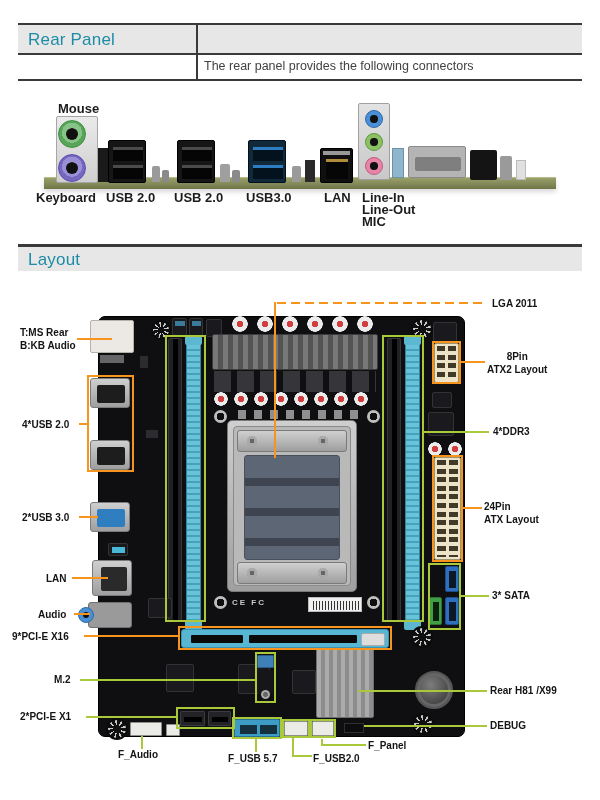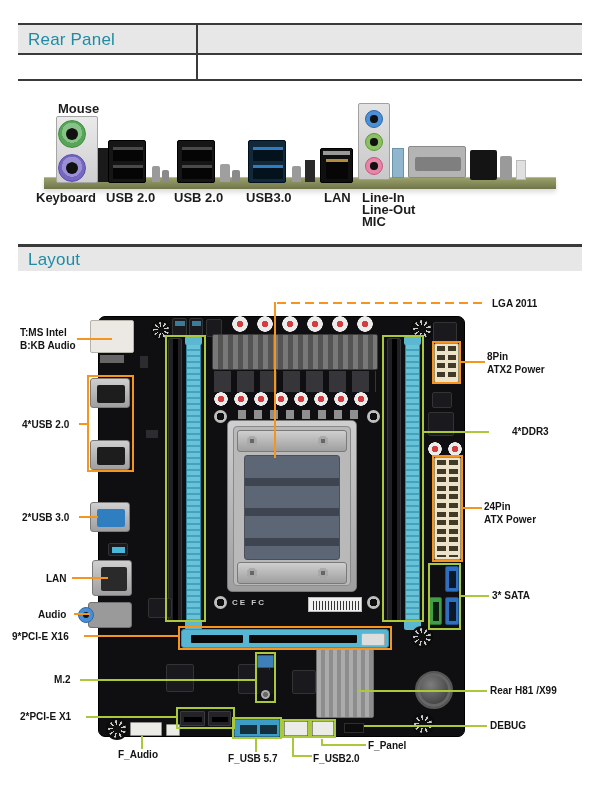--- a/index.html
+++ b/index.html
@@ -40,20 +40,21 @@
 </style>
 </head>
 <body>
 
 <div class="page">
 
   <div class="rule" style="left:18px;top:23px;width:564px;height:2px;"></div>
   <div class="graybar" style="left:18px;top:25px;width:564px;height:28px;"></div>
   <div class="sec-title" style="left:28px;top:30px;">Rear Panel</div>
   <div class="rule" style="left:18px;top:53px;width:564px;height:2px;"></div>
+  <div class="desc" style="left:204px;top:59px;">The rear panel provides the following connectors</div>
   <div class="rule" style="left:18px;top:79px;width:564px;height:2px;"></div>
   <div class="rule" style="left:196px;top:23px;width:2px;height:58px;"></div>
 
   <div class="abs" style="left:0;top:95px;width:600px;height:140px;">
 
     <div class="abs" style="left:44px;top:82px;width:512px;height:12px;background:linear-gradient(#9aa06a,#6f7548);border-top:1px solid #b8bd8a;box-shadow:0 3px 5px rgba(0,0,0,.15);"></div>
 
     <div class="abs" style="left:56px;top:21px;width:42px;height:67px;background:linear-gradient(#eaeaea,#cfcfcf);border:1px solid #a6a6a6;border-radius:2px;"></div>
     <div class="jack" style="left:58px;top:25px;width:28px;height:28px;background:radial-gradient(circle at 50% 45%,#d8ecd8 0 5px,#86c386 5px 10px,#58a458 10px);border:1px solid #3f8f3f;">
         <i></i>
@@ -275,39 +276,39 @@
   <div class="gline" style="left:80px;top:679px;width:175px;height:2px;"></div>
   <div class="gline" style="left:86px;top:716px;width:90px;height:2px;"></div>
   <div class="gline" style="left:141px;top:736px;width:2px;height:13px;"></div>
   <div class="gline" style="left:255px;top:739px;width:2px;height:13px;"></div>
   <div class="gline" style="left:292px;top:738px;width:2px;height:19px;"></div>
   <div class="gline" style="left:292px;top:755px;width:20px;height:2px;"></div>
   <div class="gline" style="left:321px;top:739px;width:2px;height:7px;"></div>
   <div class="gline" style="left:321px;top:744px;width:45px;height:2px;"></div>
 
   <div class="clabel" style="left:20px;top:326px;">
-    <div>T:MS Intel</div>
+    <div>T:MS Rear</div>
     <div>B:KB Audio</div>
   </div>
   <div class="clabel" style="left:22px;top:418px;">4*USB 2.0</div>
   <div class="clabel" style="left:22px;top:511px;">2*USB 3.0</div>
   <div class="clabel" style="left:46px;top:572px;">LAN</div>
   <div class="clabel" style="left:38px;top:608px;">Audio</div>
   <div class="clabel" style="left:12px;top:630px;">9*PCI-E X16</div>
   <div class="clabel" style="left:54px;top:673px;">M.2</div>
   <div class="clabel" style="left:20px;top:710px;">2*PCI-E X1</div>
   <div class="clabel" style="left:492px;top:297px;">LGA 2011</div>
-  <div class="clabel" style="left:487px;top:350px;">
+  <div class="clabel" style="left:487px;top:350px;text-align:center;">
     <div>8Pin</div>
-    <div>ATX2 Power</div>
-  </div>
-  <div class="clabel" style="left:493px;top:425px;margin-left:19px;">4*DDR3</div>
+    <div>ATX2 Layout</div>
+  </div>
+  <div class="clabel" style="left:493px;top:425px;">4*DDR3</div>
   <div class="clabel" style="left:484px;top:500px;">
     <div>24Pin</div>
-    <div>ATX Power</div>
+    <div>ATX Layout</div>
   </div>
   <div class="clabel" style="left:492px;top:589px;">3* SATA</div>
   <div class="clabel" style="left:490px;top:684px;">Rear H81 /X99</div>
   <div class="clabel" style="left:490px;top:719px;">DEBUG</div>
   <div class="clabel" style="left:118px;top:748px;">F_Audio</div>
   <div class="clabel" style="left:228px;top:752px;">F_USB 5.7</div>
   <div class="clabel" style="left:313px;top:752px;">F_USB2.0</div>
   <div class="clabel" style="left:368px;top:739px;">F_Panel</div>
 
 </div>

